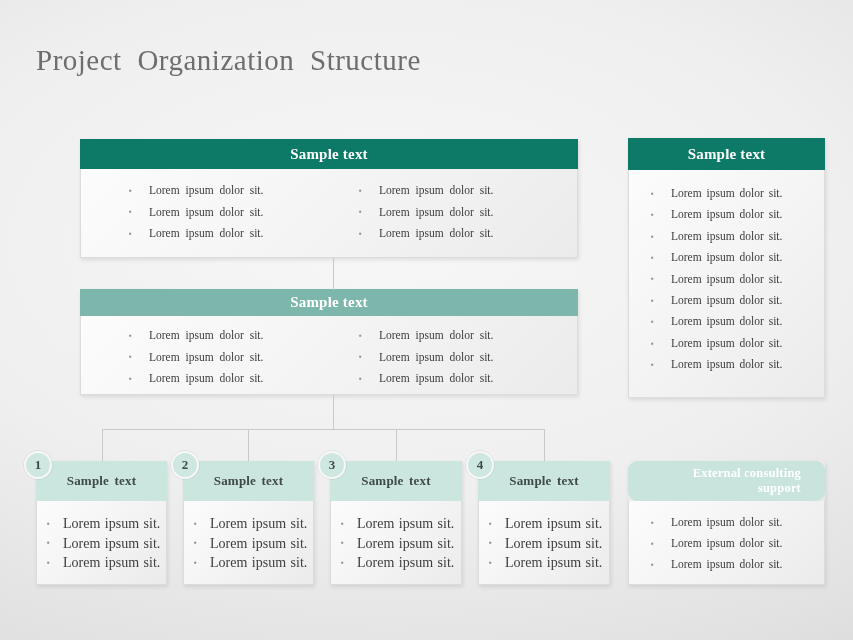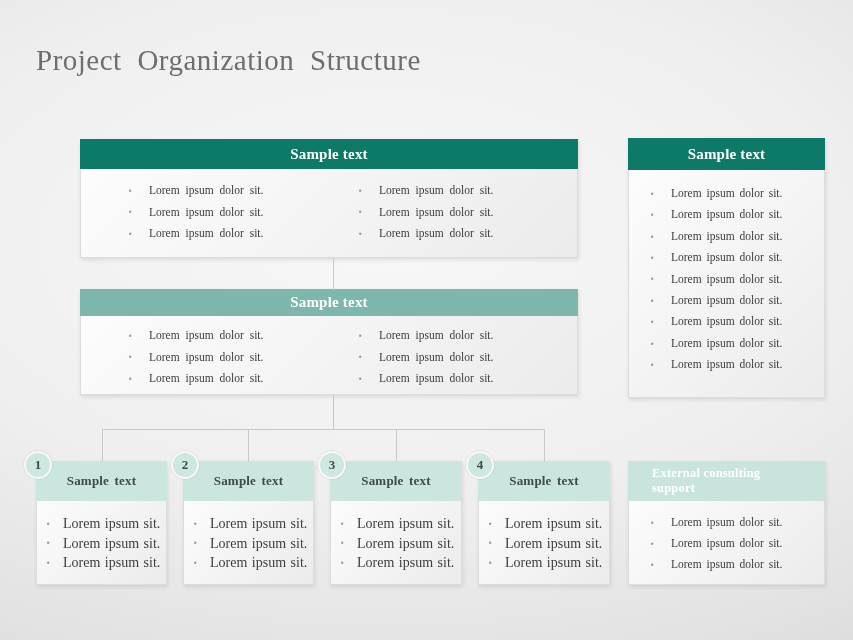--- a/index.html
+++ b/index.html
@@ -12,21 +12,21 @@
   }
   .slide-title{
     position:absolute;left:36px;top:44px;
     font-size:29px;font-weight:400;color:#6e6e6e;
     letter-spacing:0.5px;word-spacing:8px;margin:0;
   }
   .box{position:absolute;box-shadow:1px 2px 4px rgba(0,0,0,0.10);}
   .box-header{
     display:flex;align-items:center;justify-content:center;
     color:#ffffff;font-weight:bold;font-size:15px;letter-spacing:0.2px;
-    text-align:left;
+    text-align:right;
   }
   .hdr-dark{background:#0c7a67;}
   .hdr-medium{background:#7db7ac;}
   .hdr-light{background:#cbe5df;color:#3f4a4a;}
   .box-body{
     background:linear-gradient(135deg,#fcfcfc 0%,#f3f3f3 55%,#ebebeb 100%);
     border:1px solid #dcdcdc;border-top:none;
     box-sizing:border-box;
     gap:12px;
   }
@@ -185,21 +185,21 @@
     <div class="box-body">
       <ul class="bullets">
         <li>Lorem ipsum sit.</li>
         <li>Lorem ipsum sit.</li>
         <li>Lorem ipsum sit.</li>
       </ul>
     </div>
   </div>
 
   <div class="box ext-box">
-    <div class="box-header hdr-light" style="background:#c9e4dd;">External consulting support</div>
+    <div class="box-header hdr-light" style="background:#c9e4dd;border-radius:9px;">External consulting support</div>
     <div class="box-body">
       <ul class="bullets">
         <li>Lorem ipsum dolor sit.</li>
         <li>Lorem ipsum dolor sit.</li>
         <li>Lorem ipsum dolor sit.</li>
       </ul>
     </div>
   </div>
 
 </div>

